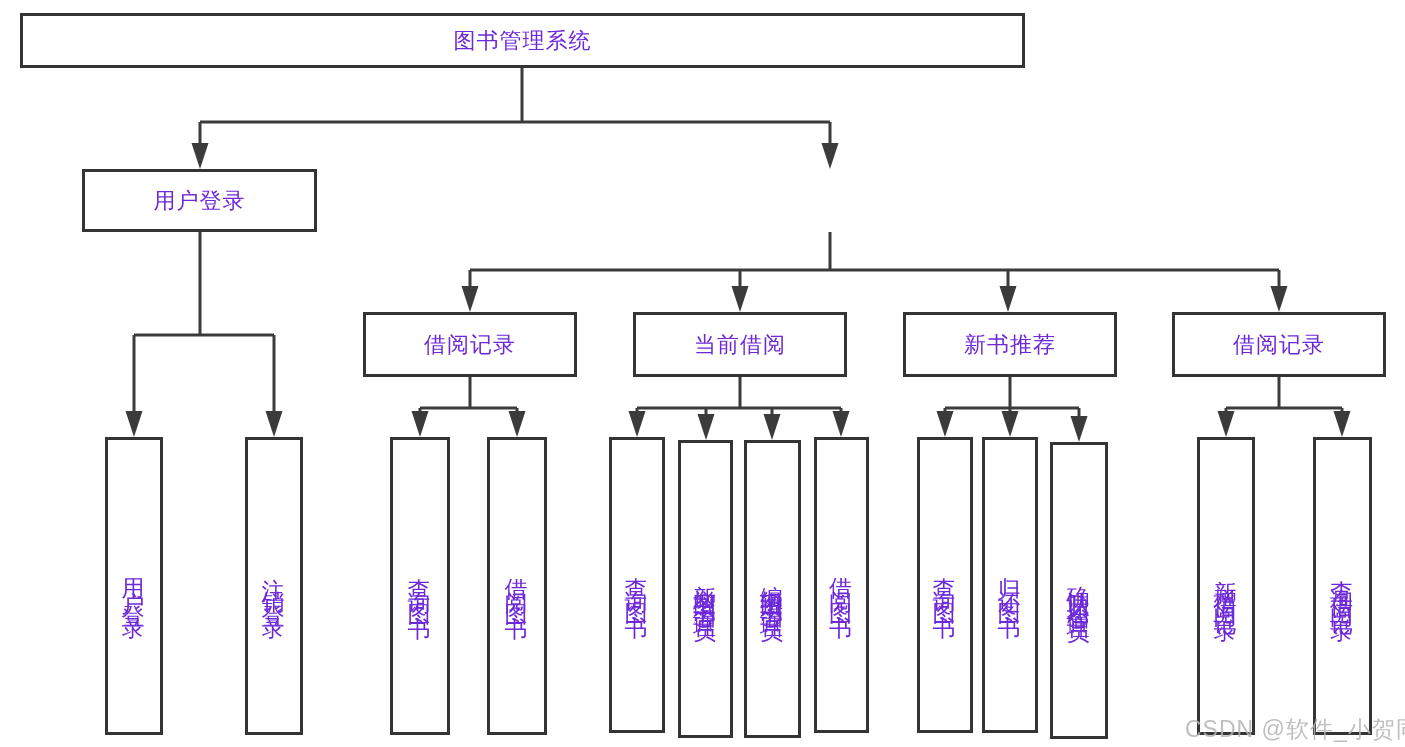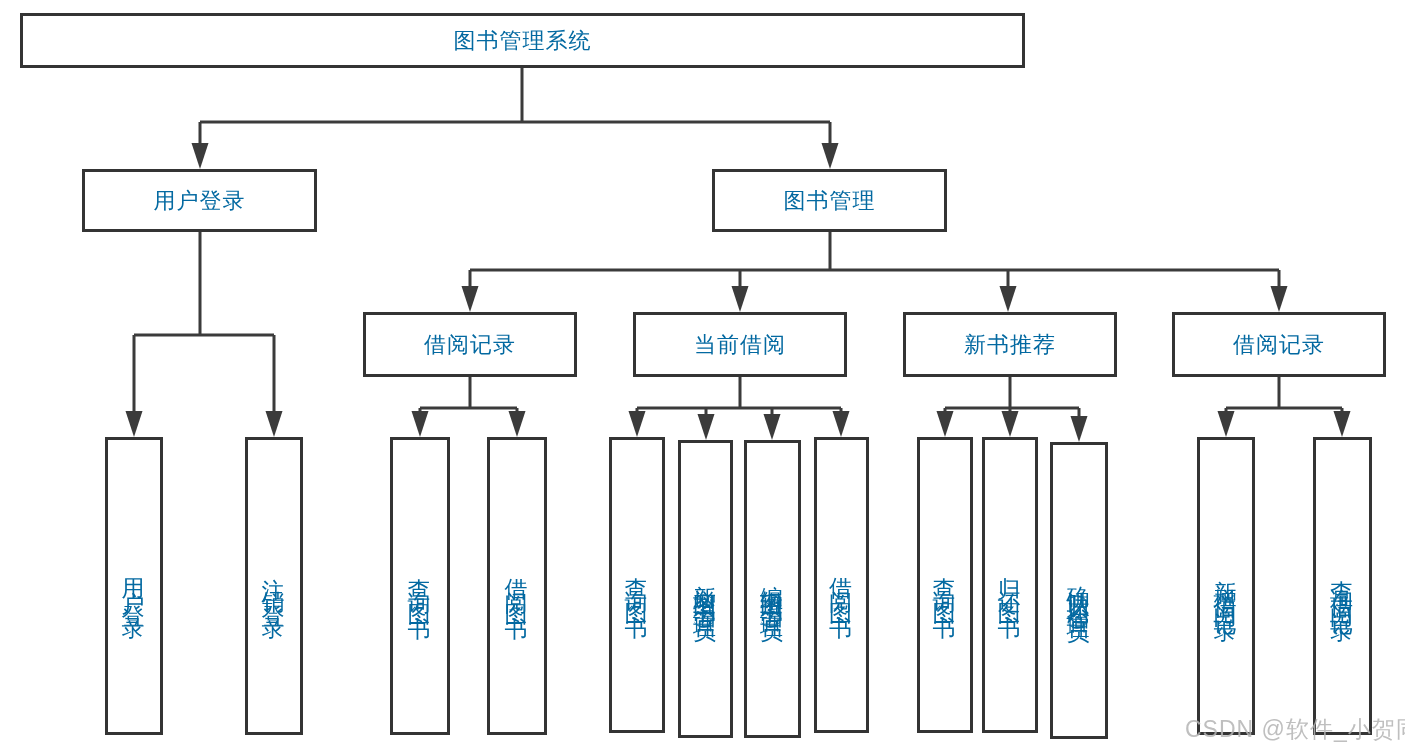--- a/index.html
+++ b/index.html
@@ -17,21 +17,21 @@
     width: 1405px; height: 747px;
   }
   .box {
     position: absolute;
     box-sizing: border-box;
     border: 3px solid #343434;
     background: #ffffff;
     display: flex;
     align-items: center;
     justify-content: center;
-    color: #0369a1;
+    color: #6d28d9;
   }
   .h-box { font-size: 22px; letter-spacing: 1px; }
   .v-box {
     writing-mode: vertical-rl;
     font-size: 23px;
   }
   .ls-wide  { letter-spacing: 13px; }
   .ls-med   { letter-spacing: 8px; }
   .ls-tight { letter-spacing: 5px; }
   .wire-stroke { stroke: #3b3b3b; stroke-width: 3; fill: none; }
@@ -88,23 +88,20 @@
     <polygon class="arrowhead" points="1333.5,411 1350.5,411 1342,437"></polygon>
   </svg>
 
   <div class="box h-box" style="left:20px;top:13px;width:1005px;height:55px">
     <span>图书管理系统</span>
   </div>
 
   <div class="box h-box" style="left:82px;top:169px;width:235px;height:63px">
     <span>用户登录</span>
   </div>
-  <div class="box h-box" style="left:712px;top:169px;width:235px;height:63px">
-    <span>图书管理</span>
-  </div>
 
   <div class="box h-box" style="left:363px;top:312px;width:214px;height:65px">
     <span>借阅记录</span>
   </div>
   <div class="box h-box" style="left:633px;top:312px;width:214px;height:65px">
     <span>当前借阅</span>
   </div>
   <div class="box h-box" style="left:903px;top:312px;width:214px;height:65px">
     <span>新书推荐</span>
   </div>

